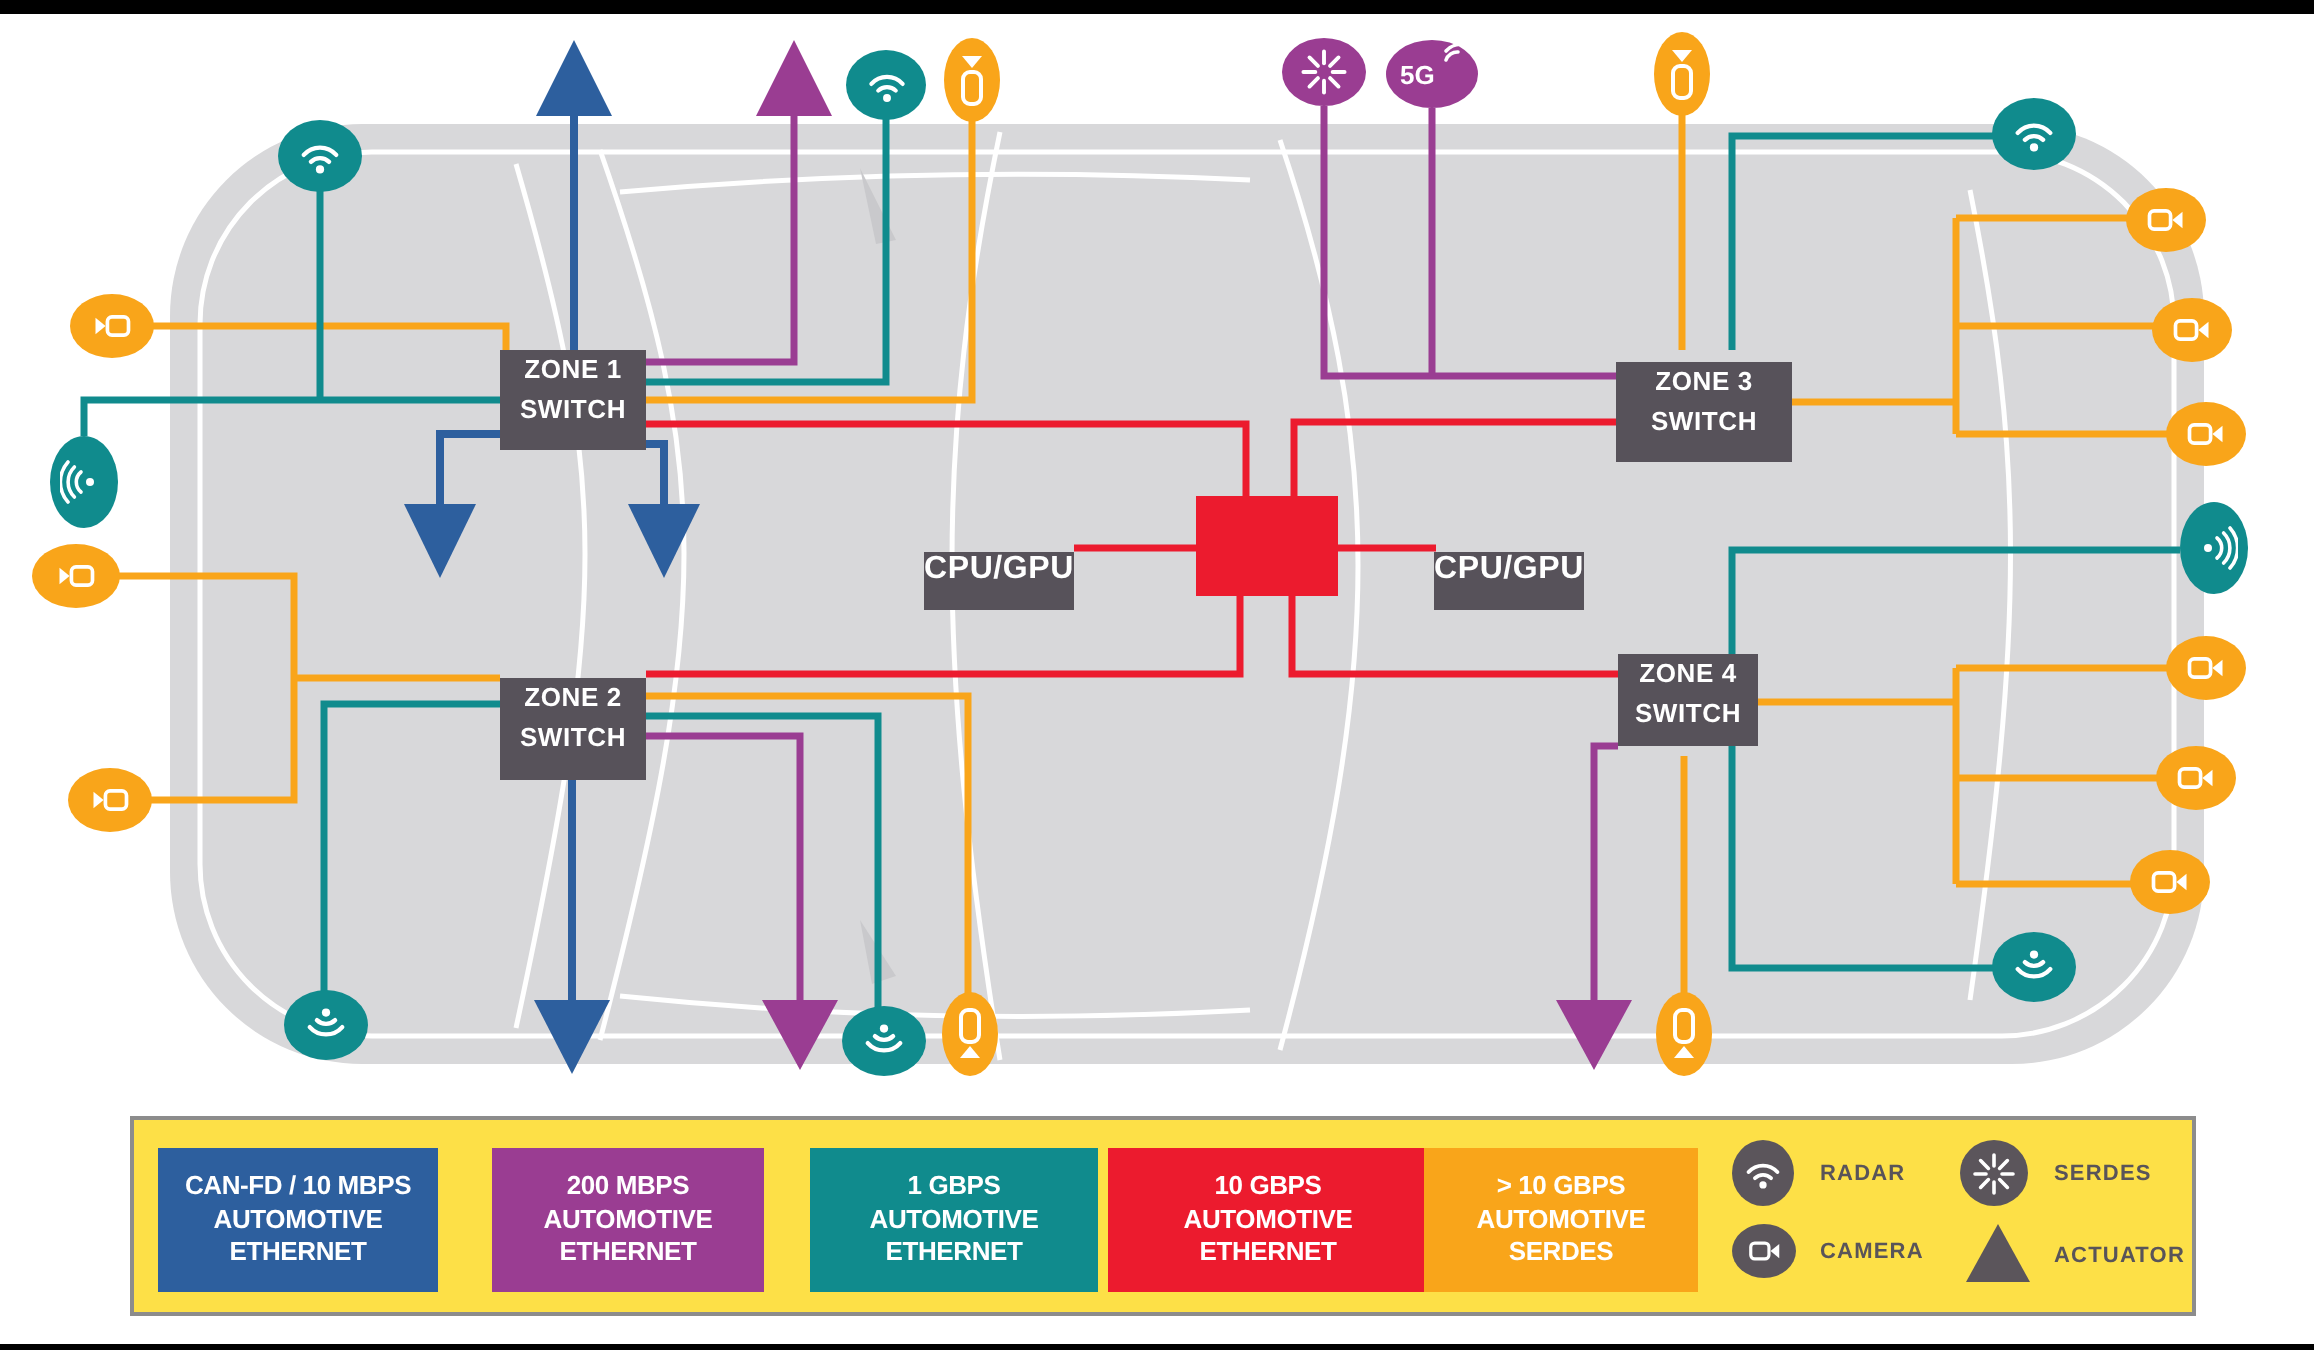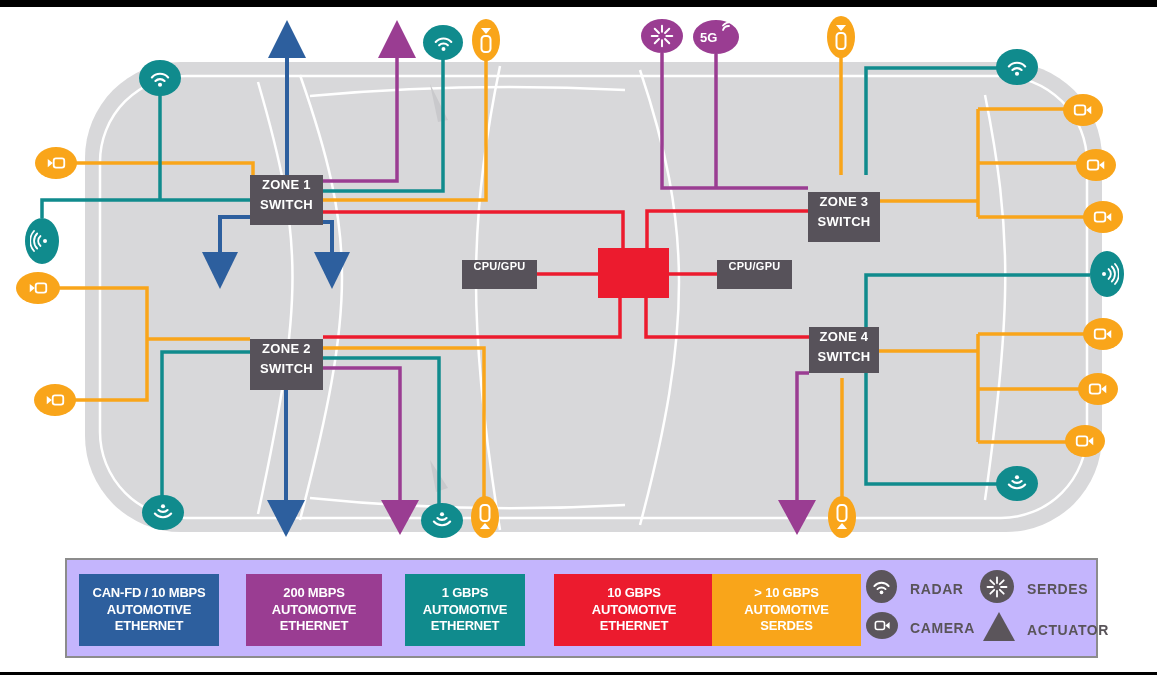--- a/index.html
+++ b/index.html
@@ -11,43 +11,43 @@
   .bar.top{top:0;height:7px;}
   .bar.bottom{bottom:0;height:3px;}
   .layer{position:absolute;left:0;top:0;}
   
   .nodebox{
     position:absolute;background:#57525A;color:#fff;
     display:flex;align-items:flex-start;justify-content:center;text-align:center;
     font-weight:bold;letter-spacing:0.3px;
   }
   .switchbox{font-size:13px;line-height:1.5;white-space:pre-line;}
-  .cpubox{font-size:11px;}
+  .cpubox{font-size:16px;margin-top:16px;}
   .ecubox{position:absolute;background:#EC1B2E;}
   
   .sensor{position:absolute;border-radius:50%;display:flex;align-items:center;justify-content:center;}
   .sensor.teal{background:#108B8D;}
   .sensor.orange{background:#F9A51A;}
   .sensor.purple{background:#9A3D92;}
   .sensor svg{display:block;}
   .fivegtxt{color:#fff;font-size:13px;font-weight:bold;position:absolute;left:7px;top:10px;}
   
   .legend{position:absolute;left:65px;top:558px;width:1033px;height:100px;
-    background:#c4b5fd;border:2px solid #8C8C8C;box-sizing:border-box;}
+    background:#fde047;border:2px solid #8C8C8C;box-sizing:border-box;}
   .chip{position:absolute;top:14px;height:72px;color:#fff;font-weight:bold;
     font-size:13px;line-height:1.3;text-align:center;white-space:pre-line;
     display:flex;align-items:center;justify-content:center;letter-spacing:-0.2px;}
   .chip-0{left:12px;width:140px;background:#2D5F9E;}
   .chip-1{left:179px;width:136px;background:#9A3D92;}
-  .chip-2{left:338px;width:120px;background:#108B8D;}
+  .chip-2{left:338px;width:144px;background:#108B8D;}
   .chip-3{left:487px;width:160px;background:#EC1B2E;}
-  .chip-4{left:645px;width:149px;background:#F9A51A;}
+  .chip-4{left:645px;width:137px;background:#F9A51A;}
   .lgicon{position:absolute;display:flex;align-items:center;justify-content:center;}
   .lgellipse{background:#5B555B;border-radius:50%;}
-  .lglabel{position:absolute;color:#595459;font-weight:bold;font-size:14px;letter-spacing:0.6px;}
+  .lglabel{position:absolute;color:#595459;font-weight:bold;font-size:11px;letter-spacing:0.6px;}
 </style>
 </head>
 <body>
 
 <div class="stage">
   <div class="bar top"></div>
   <div class="bar bottom"></div>
 
   <svg class="layer" width="1157" height="675">
 
@@ -310,21 +310,21 @@
   </div>
 
   <div class="nodebox switchbox" style="left:250px;top:175px;width:73px;height:50px;">
     <span>ZONE 1
 SWITCH</span>
   </div>
   <div class="nodebox switchbox" style="left:250px;top:327px;width:73px;height:51px;margin-top:12px;">
     <span>ZONE 2
 SWITCH</span>
   </div>
-  <div class="nodebox switchbox" style="left:808px;top:192px;width:72px;height:50px;">
+  <div class="nodebox switchbox" style="left:808px;top:181px;width:88px;height:50px;">
     <span>ZONE 3
 SWITCH</span>
   </div>
   <div class="nodebox switchbox" style="left:809px;top:327px;width:70px;height:46px;">
     <span>ZONE 4
 SWITCH</span>
   </div>
   <div class="nodebox cpubox" style="left:462px;top:260px;width:75px;height:29px;">
     <span>CPU/GPU</span>
   </div>

